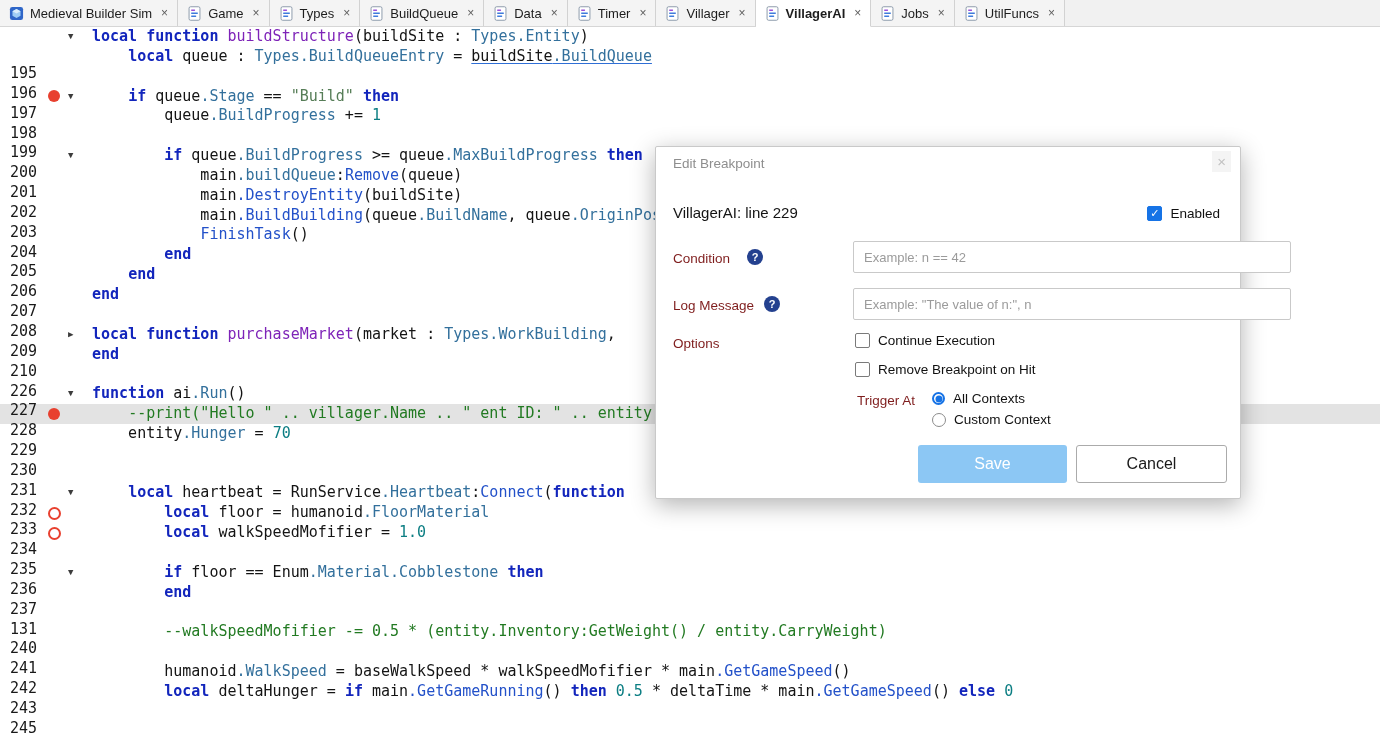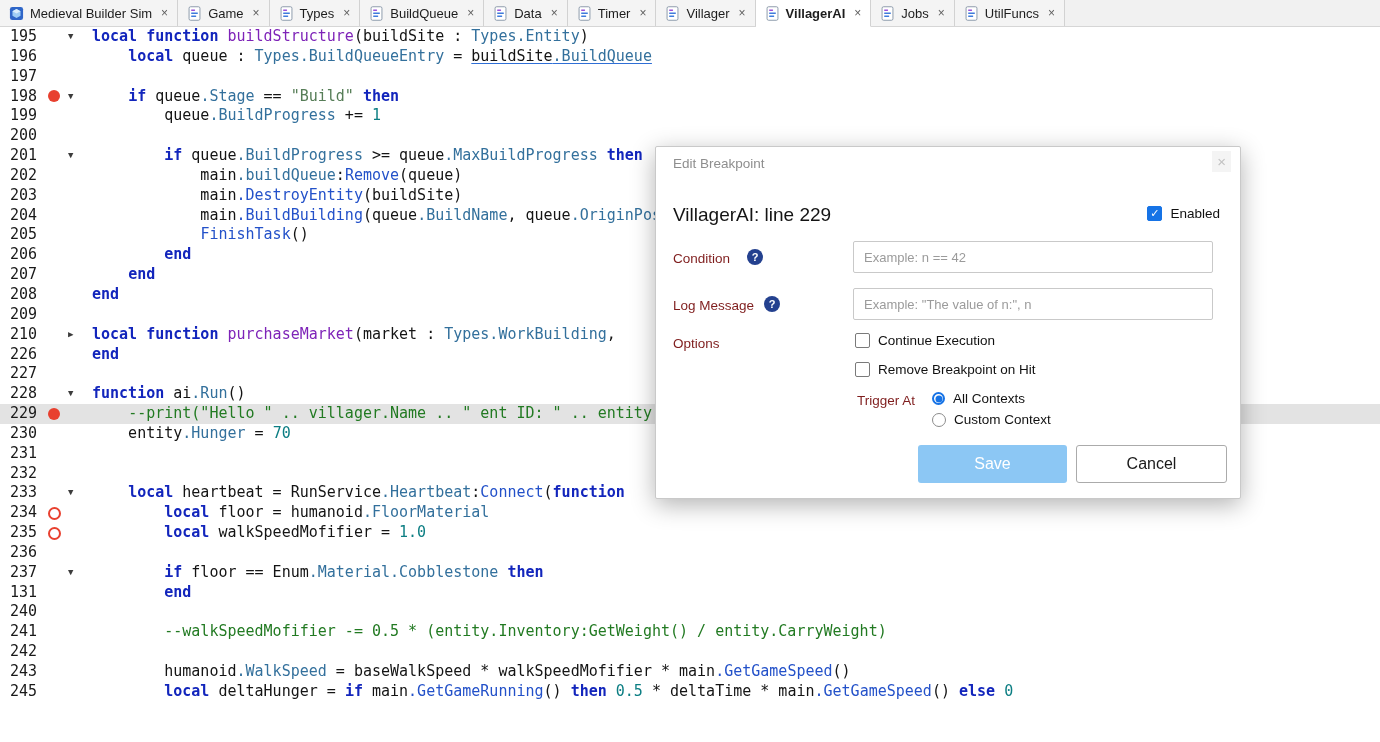--- a/index.html
+++ b/index.html
@@ -20,21 +20,21 @@
   .tab.active{background:#ffffff;font-weight:bold;border-bottom:1px solid #ffffff;margin-bottom:-1px;}
   .ticon{display:inline-flex;width:15px;height:15px;}
   .tclose{color:#5f5f5f;font-size:12px;margin-left:3px;font-weight:normal;}
   
   .editor{
     position:absolute;left:0;top:27px;right:0;bottom:0;background:#ffffff;
     font-family:"DejaVu Sans Mono", monospace;font-size:15px;color:#141414;
   }
   .line{display:flex;height:19.85px;line-height:19.85px;}
   .line.active{background:var(--lineband,#e3e3e3);}
-  .gnum{flex:0 0 36px;padding-left:10px;color:#191919;}
+  .gnum{flex:0 0 36px;padding-left:10px;color:#191919;margin-top:37px;}
   .gbp{flex:0 0 19px;position:relative;}
   .bp{position:absolute;left:2px;top:3.5px;width:12px;height:12px;border-radius:50%;}
   .bp.filled{background:var(--bpred,#e8402f);}
   .bp.hollow{border:2px solid var(--bpred,#e8402f);width:9px;height:9px;background:#fff;}
   .gfold{flex:0 0 24px;font-size:9px;color:#3c3c3c;padding-left:3px;}
   .code{flex:1;white-space:pre;}
   .tk{white-space:pre;}
   .tk.pln{color:var(--pln,#141414);}
   .tk.kw{color:var(--kw,#1225bc);font-weight:bold;}
   .tk.fn{color:var(--fn,#7e23b8);text-align:center;}
@@ -47,32 +47,32 @@
   .tk.u{text-decoration:underline;text-decoration-color:#2f6fd6;text-underline-offset:2px;}
   
   .dialog{
     position:absolute;left:655px;top:146px;width:584px;height:351px;
     background:#ffffff;border:1px solid #c9c9c9;border-radius:2px;
     box-shadow:0 6px 24px rgba(0,0,0,0.30);z-index:10;
   }
   .dialog *{box-sizing:border-box;}
   .dtitle{position:absolute;left:17px;top:9px;font-size:13.5px;color:#8e8e8e;}
   .dclose{position:absolute;right:9px;top:4px;font-size:15px;color:#c2c2c2;padding:2px 5px;background:#f4f4f4;}
-  .dsub{position:absolute;left:17px;top:57px;font-size:19px;color:#141414;}
+  .dsub{position:absolute;left:17px;top:57px;font-size:15px;color:#141414;}
   .denabled{position:absolute;right:20px;top:59px;display:flex;align-items:center;gap:8px;font-size:13.5px;color:#111;}
   .cbox{width:15px;height:15px;border:1px solid #7a7a7a;border-radius:2px;background:#fff;display:inline-flex;align-items:center;justify-content:center;}
   .cbox.checked{background:var(--accent,#1673e6);border-color:var(--accent,#1673e6);color:#fff;font-size:11px;line-height:1;}
   .flabel{position:absolute;font-size:13.5px;color:#7f1d1d;}
   .help{
     position:absolute;width:16px;height:16px;border-radius:50%;
     background:#24418f;color:#ffffff;font-size:11px;font-weight:bold;
     display:inline-flex;align-items:center;justify-content:center;
   }
   .dinput{
-    position:absolute;left:197px;width:360px;height:32px;border:1px solid #c9c9c9;
+    position:absolute;left:197px;width:438px;height:32px;border:1px solid #c9c9c9;
     border-radius:2px;padding:0 10px;font-size:13px;color:#222;
     font-family:"Liberation Sans", sans-serif;outline:none;background:#fff;
   }
   .dinput::placeholder{color:#9b9b9b;}
   .dchk,.dradio{position:absolute;display:flex;align-items:center;gap:8px;font-size:13.5px;color:#111;}
   .radio{width:14px;height:14px;border:1px solid #8c8c8c;border-radius:50%;background:#fff;position:relative;display:inline-block;}
   .radio.selected{border:2px solid var(--accent,#1673e6);width:13px;height:13px;}
   .radio.selected::after{
     content:"";position:absolute;left:50%;top:50%;transform:translate(-50%,-50%);
     width:7px;height:7px;border-radius:50%;background:var(--accent,#1673e6);

